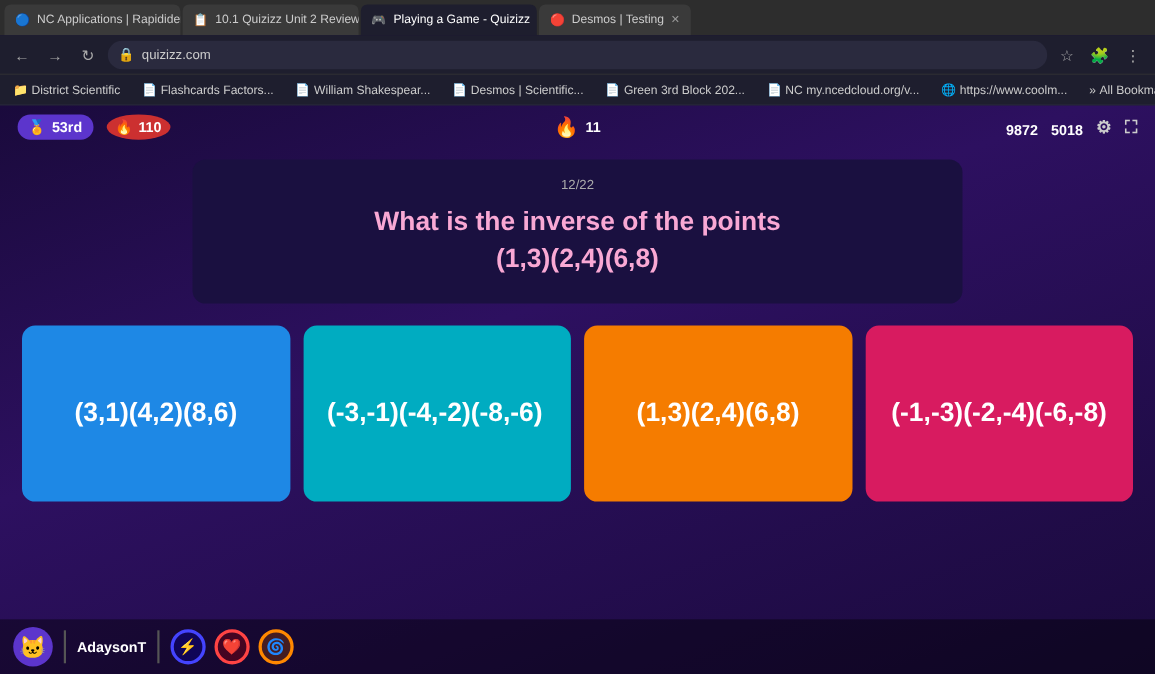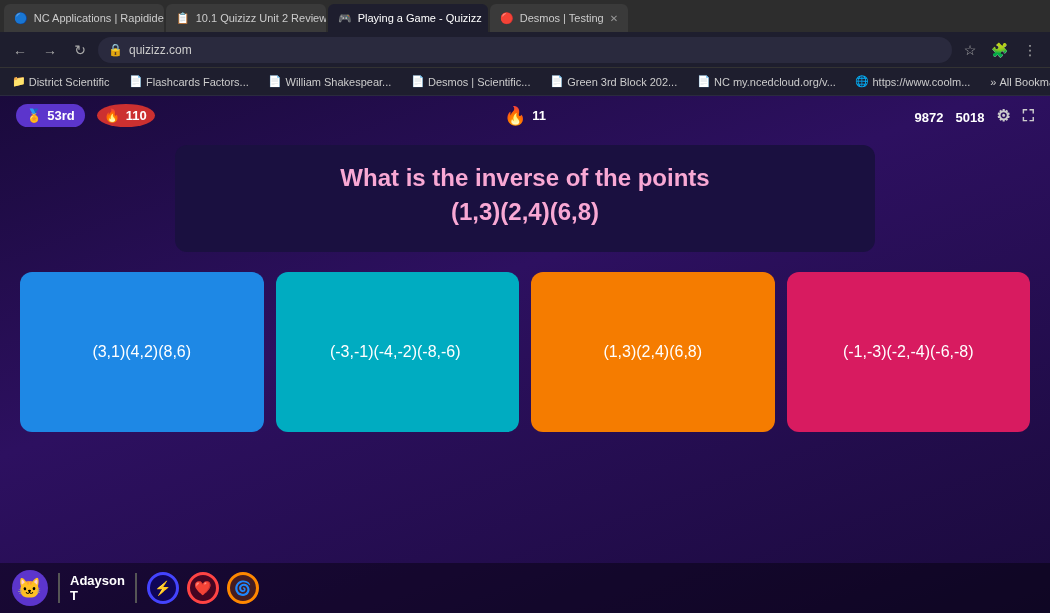--- a/index.html
+++ b/index.html
@@ -224,22 +224,22 @@
     }
 
     .answer-card {
       border-radius: 12px;
       min-height: 160px;
       display: flex;
       align-items: center;
       justify-content: center;
       padding: 20px;
       cursor: pointer;
-      font-size: 16px;
-      font-weight: normal;
+      font-size: 24px;
+      font-weight: bold;
       color: white;
       text-align: center;
       transition: transform 0.1s;
     }
 
     .answer-card.blue { background: #1e88e5; }
     .answer-card.cyan { background: #00acc1; padding-left: 16px; }
     .answer-card.orange { background: #f57c00; }
     .answer-card.pink { background: #d81b60; }
 
@@ -393,20 +393,21 @@
 
       <div class="quiz-stats-right">
         <span>9872</span>
         <span>5018</span>
         <span class="gear-icon">⚙</span>
         <span class="expand-icon">⛶</span>
       </div>
     </div>
 
     <div class="question-container">
+      <div class="question-number">12/22</div>
       <div class="question-text">
         <span>What is the inverse of the points</span><br>
         <span>(1,3)(2,4)(6,8)</span>
       </div>
     </div>
 
     <div class="answers-grid">
       <div class="answer-card blue">
         <span>(3,1)(4,2)(8,6)</span>
       </div>
@@ -417,21 +418,21 @@
         <span>(1,3)(2,4)(6,8)</span>
       </div>
       <div class="answer-card pink">
         <span>(-1,-3)(-2,-4)(-6,-8)</span>
       </div>
     </div>
 
     <div class="bottom-bar">
       <div class="avatar">🐱</div>
       <div class="divider-line"></div>
-      <div style="display:flex;flex-direction:column;">
+      <div style="display:flex;flex-direction:row;">
         <span class="user-name">Adayson</span>
         <span class="user-name">T</span>
       </div>
       <div class="divider-line"></div>
       <div class="powerup-icons">
         <div class="powerup-circle" style="border-color:#4444ff;background:rgba(0,0,180,0.3);">
           <span>⚡</span>
         </div>
         <div class="powerup-circle" style="border-color:#ff4444;background:rgba(180,0,0,0.3);">
           <span>❤️</span>

